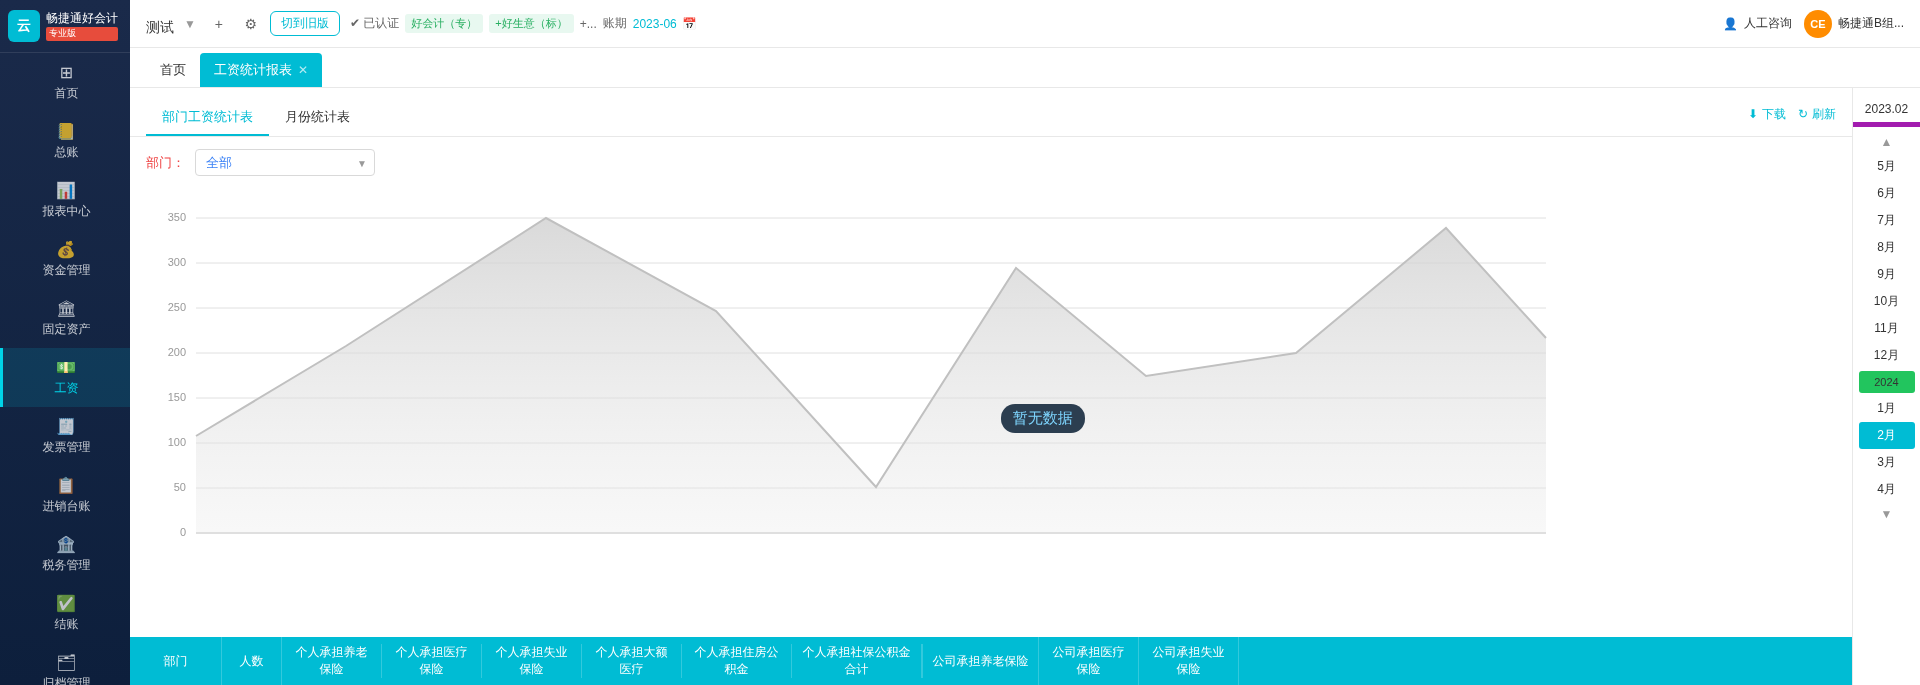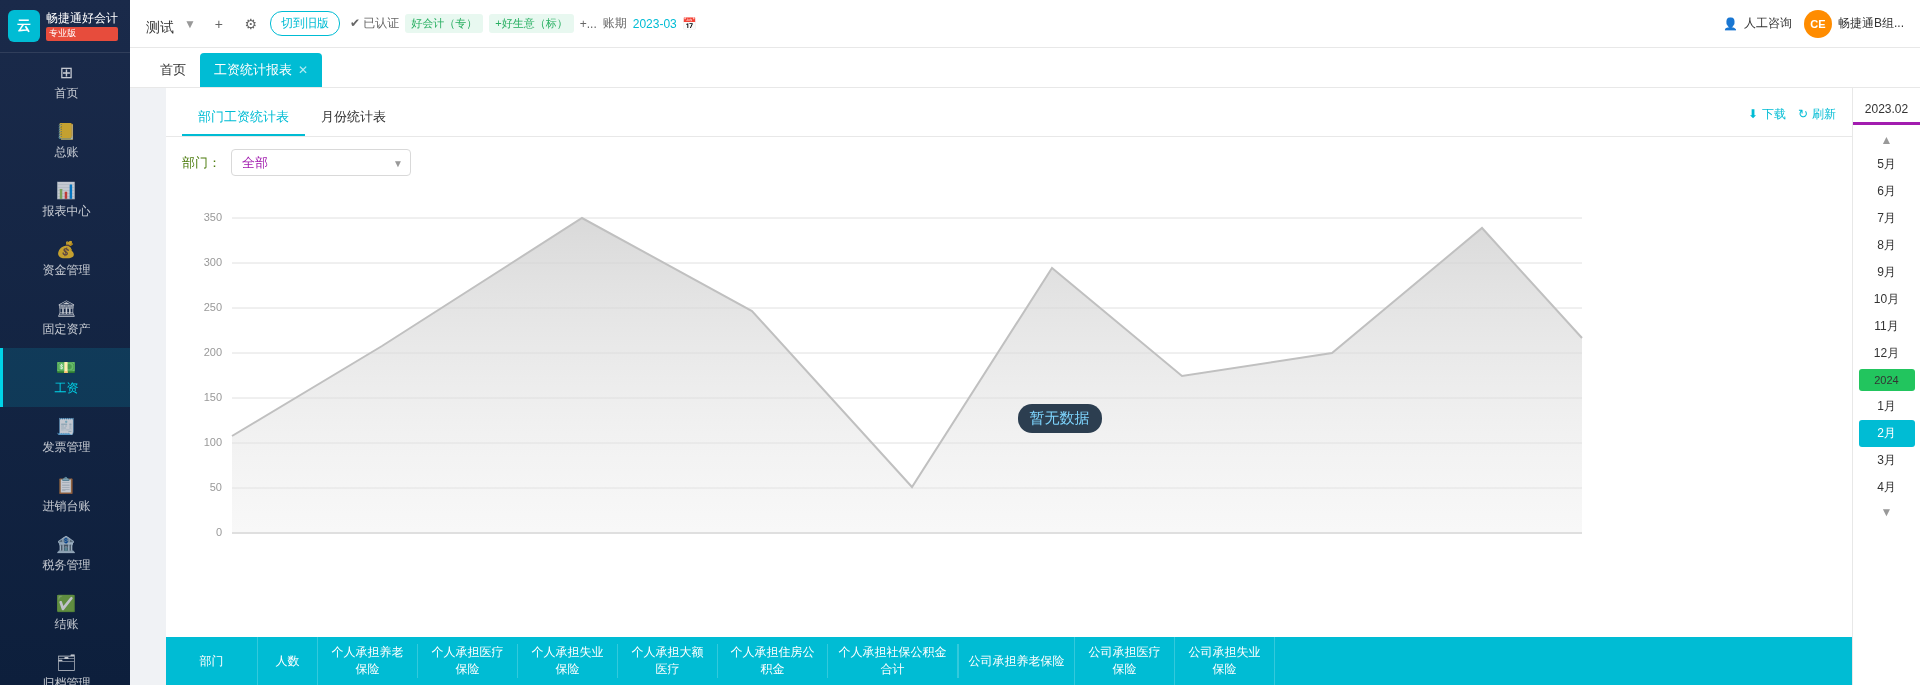--- a/index.html
+++ b/index.html
@@ -64,21 +64,21 @@
       height: 48px;
       gap: 10px;
       flex-shrink: 0;
     }
     .topbar-title { font-size: 14px; color: #333; font-weight: 500; margin-top: 8px; }
     .topbar-arrow { color: #999; font-size: 12px; cursor: pointer; }
     .topbar-actions { display: flex; align-items: center; gap: 6px; }
     .topbar-btn { width: 26px; height: 26px; border: none; background: none; cursor: pointer; color: #666; font-size: 14px; display: flex; align-items: center; justify-content: center; }
     .topbar-switch-btn {
       border: 1px solid #00bcd4; color: #00bcd4; background: white;
-      padding: 3px 10px; border-radius: 12px; font-size: 12px; cursor: pointer;
+      padding: 3px 10px; border-radius: 6px; font-size: 12px; cursor: pointer;
     }
     .topbar-status { display: flex; align-items: center; gap: 6px; color: #666; font-size: 12px; }
     .status-tag { background: #e8f8f0; color: #27ae60; padding: 2px 6px; border-radius: 3px; font-size: 11px; }
     .topbar-right { margin-left: auto; display: flex; align-items: center; gap: 12px; }
     .topbar-user { display: flex; align-items: center; gap: 6px; font-size: 12px; color: #333; cursor: pointer; }
     .avatar { width: 28px; height: 28px; border-radius: 50%; background: #ff8c00; display: flex; align-items: center; justify-content: center; color: white; font-size: 11px; font-weight: bold; }
 
     
     .tabbar {
       background: white;
@@ -103,21 +103,20 @@
     }
     .tab-item .tab-close { font-size: 12px; opacity: 0.7; }
     .tab-item.home { color: #333; }
 
     
     .content {
       flex: 1;
       display: flex;
       overflow: hidden;
       position: relative;
-      margin-left: 36px;
     }
 
     .content-main {
       flex: 1;
       background: white;
       display: flex;
       flex-direction: column;
       overflow: hidden;
     }
 
@@ -147,27 +146,27 @@
     .subtabs-action { display: flex; align-items: center; gap: 4px; color: #00bcd4; font-size: 12px; cursor: pointer; }
 
     
     .filter-row {
       padding: 12px 16px;
       display: flex;
       align-items: center;
       gap: 10px;
       flex-shrink: 0;
     }
-    .filter-label { color: #4d7c0f; font-size: 13px; }
+    .filter-label { color: #ef4444; font-size: 13px; }
     .filter-select {
       border: 1px solid #d9d9d9;
       border-radius: 4px;
       padding: 5px 28px 5px 10px;
       font-size: 13px;
-      color: #a21caf;
+      color: #3b82f6;
       background: white;
       appearance: none;
       width: 180px;
       cursor: pointer;
       position: relative;
     }
     .select-wrapper { position: relative; display: inline-block; }
     .select-arrow {
       position: absolute; right: 8px; top: 50%; transform: translateY(-50%);
       color: #999; font-size: 10px; pointer-events: none;
@@ -261,21 +260,21 @@
       cursor: pointer;
       border-radius: 3px;
     }
     .date-item.active { background: #00bcd4; color: white; border-radius: 3px; }
     .date-item.year-label { background: #22c55e; color: #333; font-size: 11px; border-radius: 3px; margin: 2px 0; }
     .date-display {
       font-size: 12px;
       color: #333;
       padding: 6px 4px;
       text-align: center;
-      border-bottom: 3px solid #a21caf;
+      border-bottom: 5px solid #a21caf;
       width: 100%;
       margin-bottom: 4px;
     }
   </style>
 </head>
 <body>
 
 <div class="sidebar">
   <div class="sidebar-logo">
     <div class="sidebar-logo-icon">云</div>
@@ -342,21 +341,21 @@
       <button class="topbar-btn">+</button>
       <button class="topbar-btn">⚙</button>
       <button class="topbar-switch-btn">切到旧版</button>
     </div>
     <div class="topbar-status">
       <span>✔ <span>已认证</span></span>
       <span class="status-tag">好会计（专）</span>
       <span class="status-tag">+好生意（标）</span>
       <span>+...</span>
       <span>账期</span>
-      <span style="color:#00bcd4;font-weight:500;">2023-03</span>
+      <span style="color:#00bcd4;font-weight:500;">2023-06</span>
       <span style="cursor:pointer;">📅</span>
     </div>
     <div class="topbar-right">
       <div class="topbar-user">
         <span>👤</span>
         <span>人工咨询</span>
       </div>
       <div class="topbar-user">
         <div class="avatar">CE</div>
         <span>畅捷通B组...</span>

